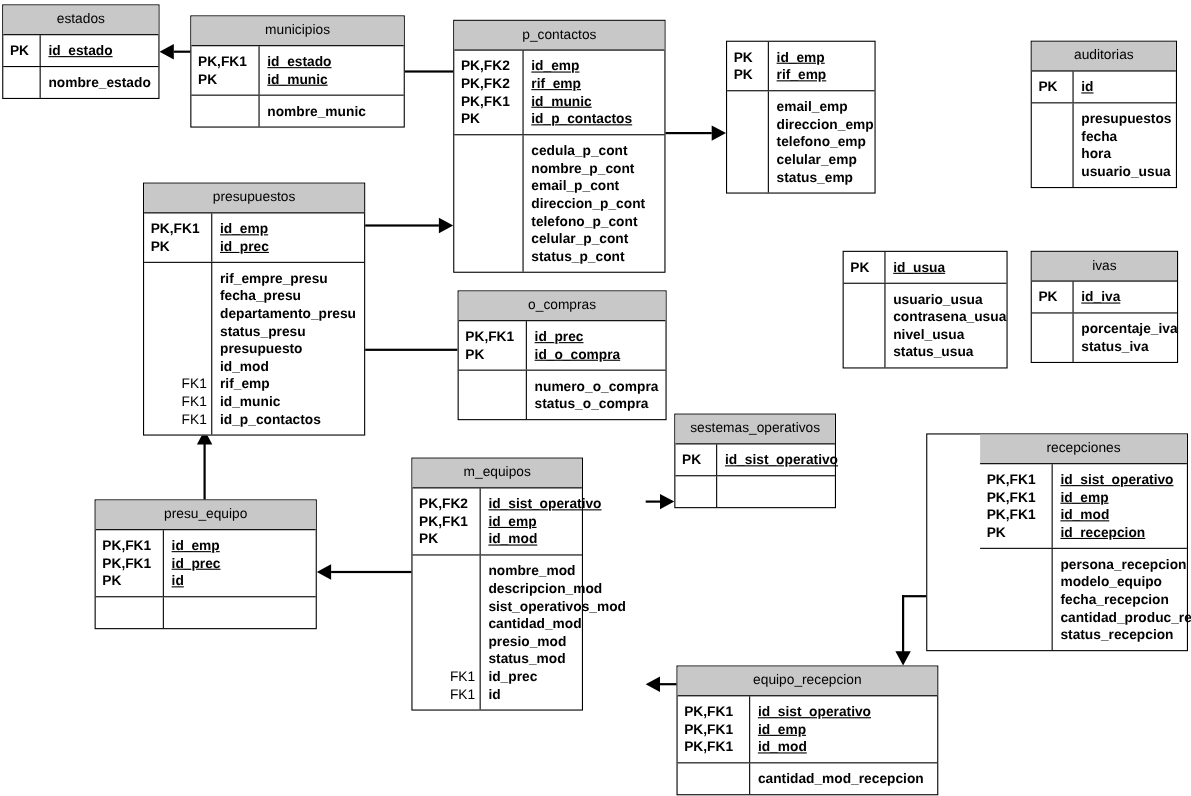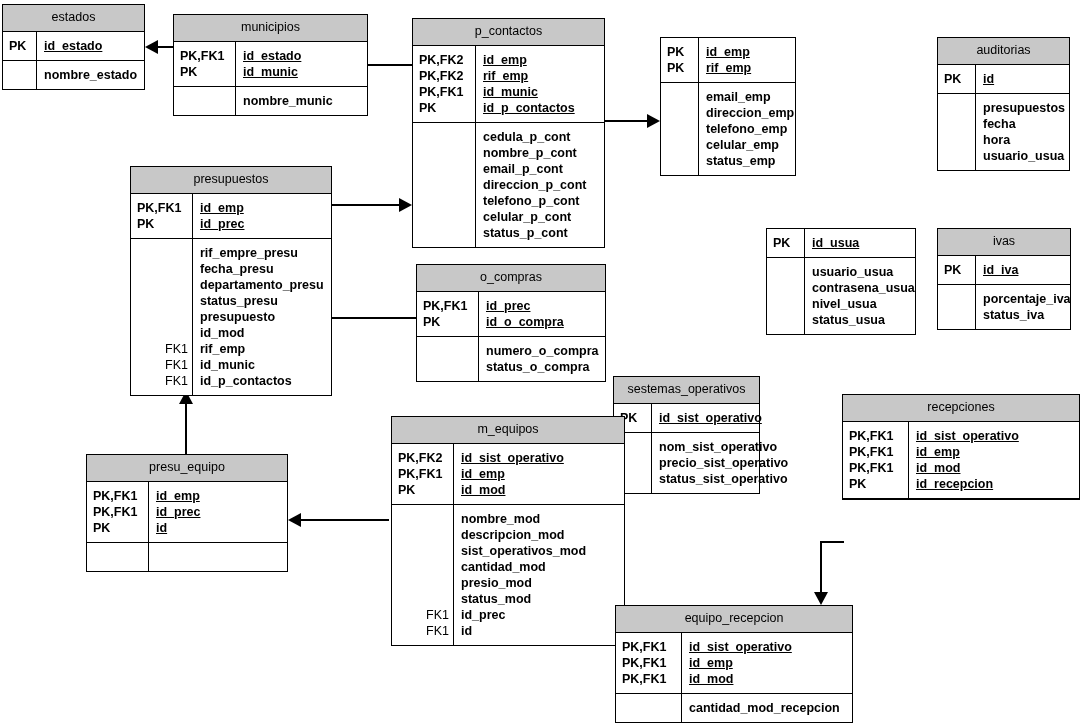--- a/index.html
+++ b/index.html
@@ -354,47 +354,54 @@
         <div class="row">PK</div>
       </div>
       <div class="fcol">
         <div class="row">id_sist_operativo</div>
       </div>
     </div>
     <div class="section attrs">
       <div class="kcol" style="width:38px;">
         <div class="row blank">&nbsp;</div>
       </div>
-      <div class="fcol">
-        <div class="row">nom_sist_operativo</div>
-        <div class="row">precio_sist_operativo</div>
-        <div class="row">status_sist_operativo</div>
-      </div>
-    </div>
-  </div>
-
-  <div class="entity" style="left:842px;top:394px;width:238px;">
+    </div>
+  </div>
+
+  <div class="entity" style="left:842px;top:394px;width:238px;padding-left:48px;">
     <div class="title">recepciones</div>
     <div class="section keys">
       <div class="kcol" style="width:66px;">
         <div class="row">PK,FK1</div>
         <div class="row">PK,FK1</div>
         <div class="row">PK,FK1</div>
         <div class="row">PK</div>
       </div>
       <div class="fcol">
         <div class="row">id_sist_operativo</div>
         <div class="row">id_emp</div>
         <div class="row">id_mod</div>
         <div class="row">id_recepcion</div>
       </div>
     </div>
-  </div>
-
-  <div class="entity" style="left:391px;top:416px;width:234px;">
+    <div class="section attrs">
+      <div class="kcol" style="width:66px;">
+        <div class="row blank">&nbsp;</div>
+      </div>
+      <div class="fcol">
+        <div class="row">persona_recepcion</div>
+        <div class="row">modelo_equipo</div>
+        <div class="row">fecha_recepcion</div>
+        <div class="row">cantidad_produc_recepcion</div>
+        <div class="row">status_recepcion</div>
+      </div>
+    </div>
+  </div>
+
+  <div class="entity" style="left:374px;top:416px;width:156px;">
     <div class="title">m_equipos</div>
     <div class="section keys">
       <div class="kcol" style="width:62px;">
         <div class="row">PK,FK2</div>
         <div class="row">PK,FK1</div>
         <div class="row">PK</div>
       </div>
       <div class="fcol">
         <div class="row">id_sist_operativo</div>
         <div class="row">id_emp</div>

